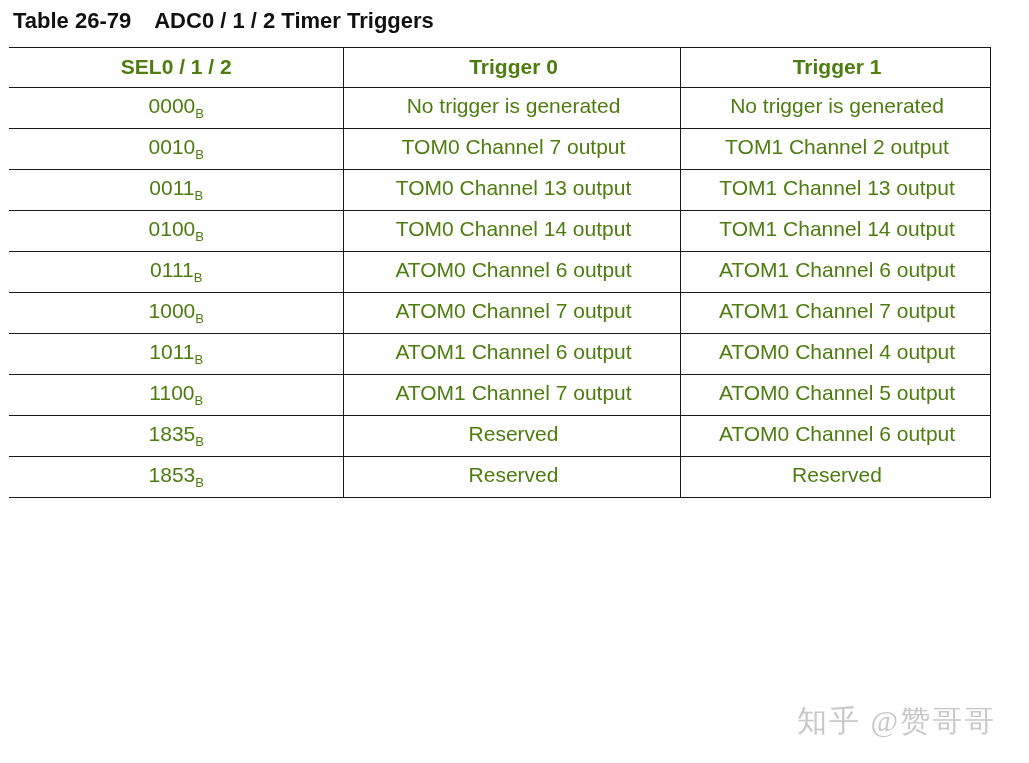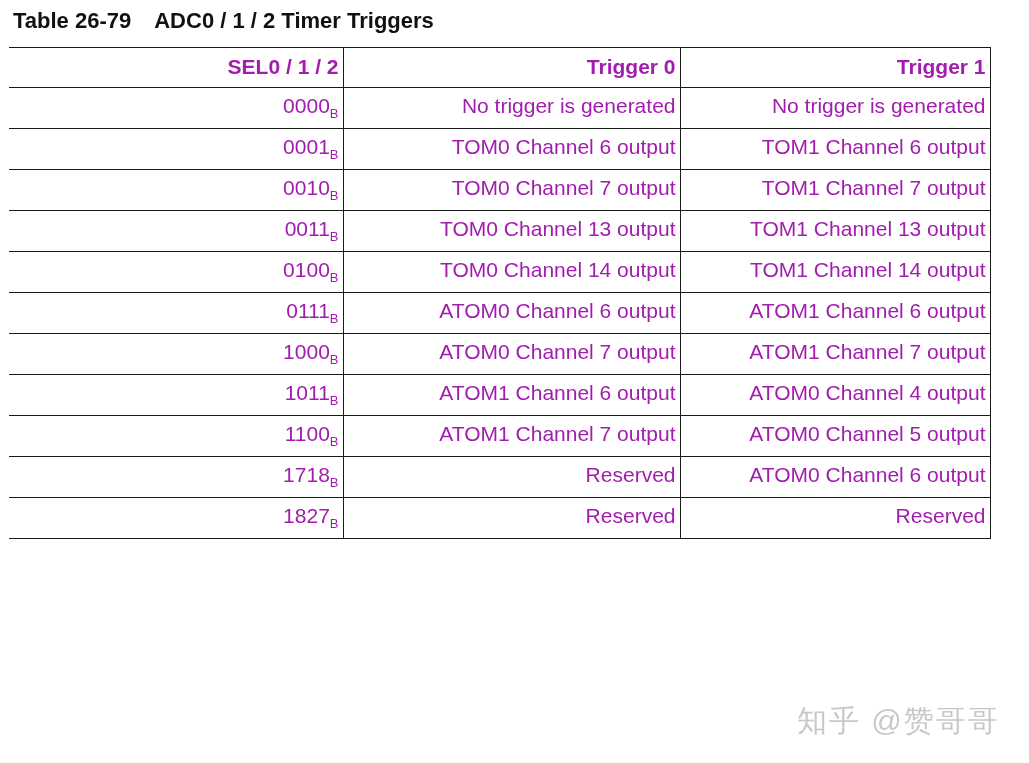--- a/index.html
+++ b/index.html
@@ -27,22 +27,22 @@
     position: absolute;
     left: 9px; top: 47px;
     width: 981px;
     border-collapse: collapse;
     table-layout: fixed;
     background: #ffffff;
   }
   .triggers th, .triggers td {
     border: 1.5px solid #1a1a1a;
     font-size: 21px;
-    color: #a21caf;
-    text-align: right;
+    color: #4d7c0f;
+    text-align: center;
     vertical-align: middle;
     padding: 0 4px 4px 8px;
     white-space: nowrap;
     overflow: hidden;
   }
   .triggers th { font-weight: bold; height: 40px; padding-bottom: 2px; }
   .triggers td { height: 41px; margin-left: 12px; }
   .triggers th:first-child, .triggers td:first-child {
     border-left: none;
     padding-left: 5px;
@@ -53,20 +53,21 @@
     vertical-align: -5px;
   }
   .watermark {
     position: absolute;
     left: 797px; top: 701px;
     font-size: 30px;
     color: #c8c8c8;
     letter-spacing: 2px;
     white-space: nowrap;
     pointer-events: none;
+    font-family: Liberation Serif, serif;
   }
 </style>
 </head>
 <body>
 
 <div class="page">
 
   <div class="doc-title">
     <span>Table 26-79</span><span class="title-gap"></span><span>ADC0 / 1 / 2 Timer Triggers</span>
   </div>
@@ -84,30 +85,25 @@
         <th>Trigger 1</th>
       </tr>
     </thead>
     <tbody id="table-body">
     <tr>
       <td><span class="sel-value">0000</span><sub class="bin-sub">B</sub></td>
       <td class="t0">No trigger is generated</td>
       <td class="t1">No trigger is generated</td>
     </tr>
 
-    <tr>
-      <td><span class="sel-value">0001</span><sub class="bin-sub">B</sub></td>
-      <td class="t0">TOM0 Channel 6 output</td>
-      <td class="t1">TOM1 Channel 6 output</td>
-    </tr>
 
     <tr>
       <td><span class="sel-value">0010</span><sub class="bin-sub">B</sub></td>
       <td class="t0">TOM0 Channel 7 output</td>
-      <td class="t1">TOM1 Channel 7 output</td>
+      <td class="t1">TOM1 Channel 2 output</td>
     </tr>
 
     <tr>
       <td><span class="sel-value">0011</span><sub class="bin-sub">B</sub></td>
       <td class="t0">TOM0 Channel 13 output</td>
       <td class="t1">TOM1 Channel 13 output</td>
     </tr>
 
     <tr>
       <td><span class="sel-value">0100</span><sub class="bin-sub">B</sub></td>
@@ -137,28 +133,28 @@
       <td class="t1">ATOM0 Channel 4 output</td>
     </tr>
 
     <tr>
       <td><span class="sel-value">1100</span><sub class="bin-sub">B</sub></td>
       <td class="t0">ATOM1 Channel 7 output</td>
       <td class="t1">ATOM0 Channel 5 output</td>
     </tr>
 
     <tr>
-      <td><span class="sel-value">1718</span><sub class="bin-sub">B</sub></td>
+      <td><span class="sel-value">1835</span><sub class="bin-sub">B</sub></td>
       <td class="t0">Reserved</td>
       <td class="t1">ATOM0 Channel 6 output</td>
     </tr>
 
 
     <tr>
-      <td><span class="sel-value">1827</span><sub class="bin-sub">B</sub></td>
+      <td><span class="sel-value">1853</span><sub class="bin-sub">B</sub></td>
       <td class="t0">Reserved</td>
       <td class="t1">Reserved</td>
     </tr>
   </tbody>
   </table>
 
   <div class="watermark">知乎 @赞哥哥</div>
 
 </div>
 

